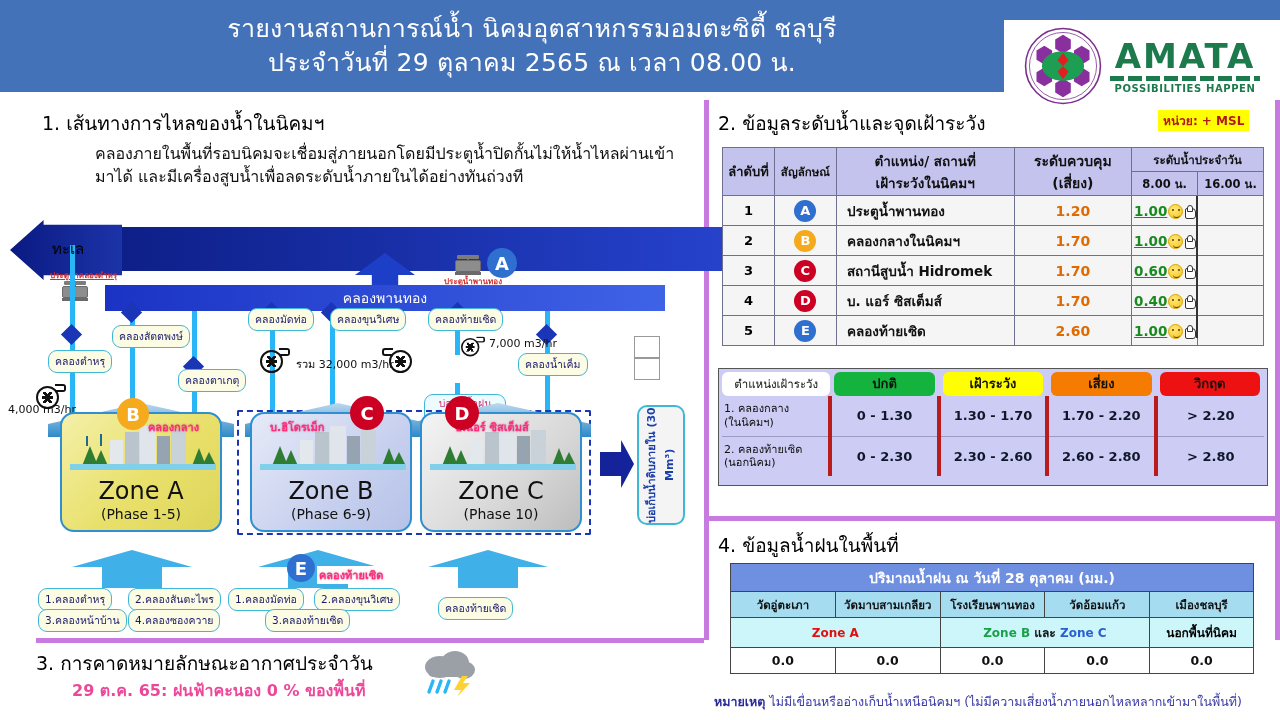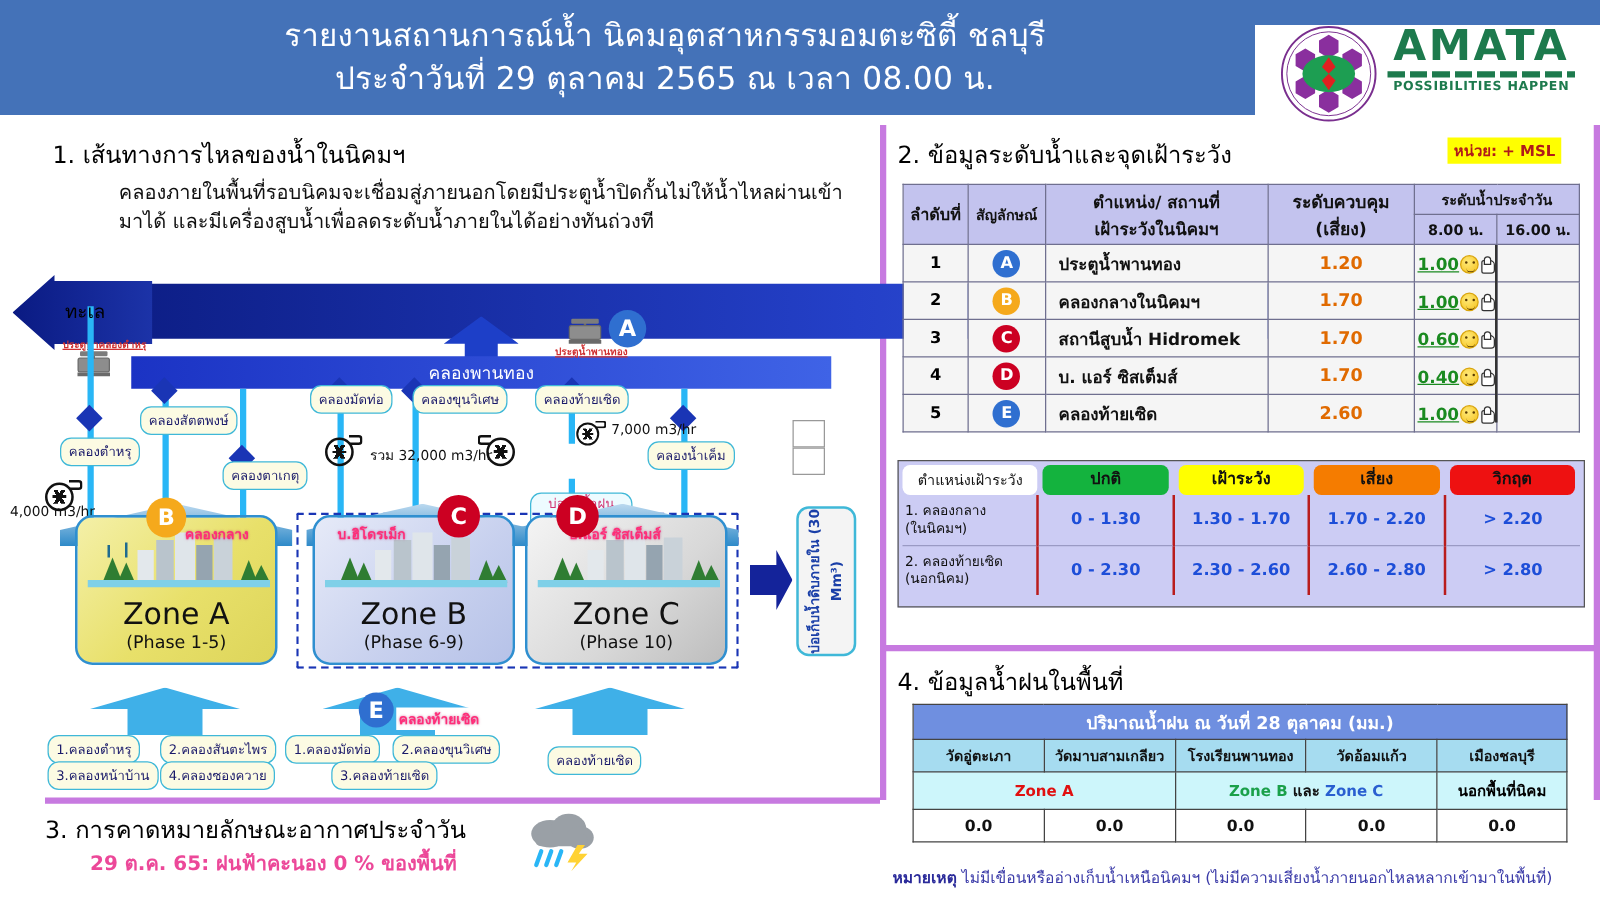--- a/index.html
+++ b/index.html
@@ -18,21 +18,21 @@
     display: flex; align-items: center;
   }
   .header-title {
     flex: 1; text-align: center; color: #ffffff;
     font-size: 25px; line-height: 1.35; padding-left: 60px;
     letter-spacing: .2px;
   }
   .header-title div { white-space: nowrap; }
   .logo-box {
     width: 276px; height: 92px; background: #ffffff;
-    display: flex; align-items: flex-start; justify-content: center; gap: 8px;
+    display: flex; align-items: center; justify-content: center; gap: 8px;
     flex-shrink: 0;
     margin-top: 40px;
   }
   .iea-seal { width: 78px; height: 78px; position: relative; flex-shrink: 0; }
   .amata-wrap { display: flex; flex-direction: column; align-items: center; }
   .amata-name {
     font-size: 34px; font-weight: bold; color: #1d7a4d;
     letter-spacing: 2px; line-height: 1;
   }
   .amata-rule { width: 150px; height: 5px; margin: 3px 0 2px 0;
@@ -242,21 +242,21 @@
 
   
   .t2 { position: absolute; left: 722px; top: 372px; width: 542px; }
   .t2 td, .t2 th { border: none; background: #ccccf4; }
   .t2 .hdr-first {
     background: #ffffff; font-size: 11.5px; color: #111; text-align: center;
     width: 108px; height: 24px; border-radius: 6px;
   }
   .t2 .pill { height: 24px; border-radius: 6px; color: #111; font-size: 13px; font-weight: bold; text-align: center; }
   .t2 .rowlabel { font-size: 11px; color: #111; text-align: left; padding-left: 2px; line-height: 1.25; width: 108px; }
-  .t2 .rng { font-size: 13px; font-weight: bold; color: #1d4ed8; text-align: center; height: 40px; border-left: 2px solid #b91c1c; }
+  .t2 .rng { font-size: 13px; font-weight: bold; color: #0f172a; text-align: center; height: 40px; border-left: 4px solid #b91c1c; }
   .t2 .sep { border-top: 1px solid #9a9ac4; }
   .t2-outer { position: absolute; left: 718px; top: 368px; width: 550px; height: 118px; border: 1.5px solid #555; background: #ccccf4; }
 
   
   .t4 { position: absolute; left: 730px; top: 563px; width: 524px; }
   .t4 td { border: 1px solid #444; text-align: center; }
   .t4 .title-row td { background: #6f8fe0; color: #ffffff; font-size: 14px; font-weight: bold; height: 28px; }
   .t4 .head-row td { background: #a6dcf0; font-size: 11.5px; color: #111; height: 26px; font-weight: bold; }
   .t4 .zone-row td { background: #cdf6fb; font-size: 12px; font-weight: bold; height: 30px; }
   .t4 .val-row td { background: #ffffff; font-size: 12.5px; font-weight: bold; height: 26px; color: #111; margin-left: 20px; }

